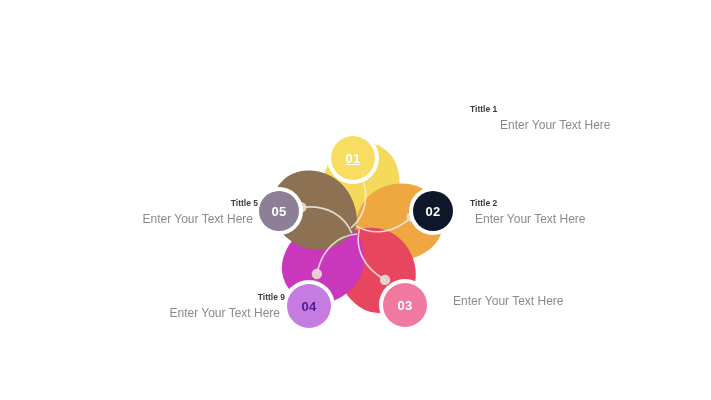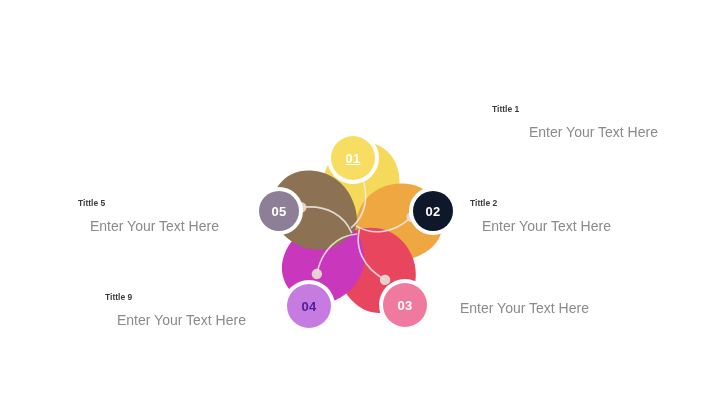--- a/index.html
+++ b/index.html
@@ -33,30 +33,30 @@
     width:180px;
   }
   .callout .c-title{
     font-size:8.5px;
     font-weight:bold;
     color:#3b3b3b;
     line-height:12px;
     margin:0 0 3px 0;
   }
   .callout .c-sub{
-    font-size:14px;
+    font-size:12px;
     font-weight:normal;
     color:#8a8a8a;
     line-height:11px;
-    margin:12px;
+    margin:5px;
   }
   .callout.right{ text-align:left; }
-  .callout.left{ text-align:left; }
+  .callout.left{ text-align:right; }
 
-  #cal-1{ left:492px; top:103px; }
+  #cal-1{ left:470px; top:103px; }
   #cal-1 .c-sub{ padding-left:25px; }
   #cal-2{ left:470px; top:197px; }
   #cal-3{ left:448px; top:291px; }
   #cal-4{ left:105px; top:291px; }
   #cal-5{ left:78px; top:197px; }
 
   #flower{
     position:absolute;
     left:199px; top:100px;
     width:313px; height:260px;

